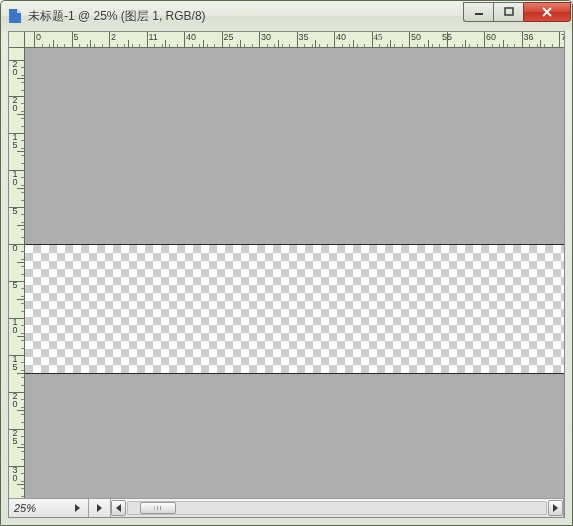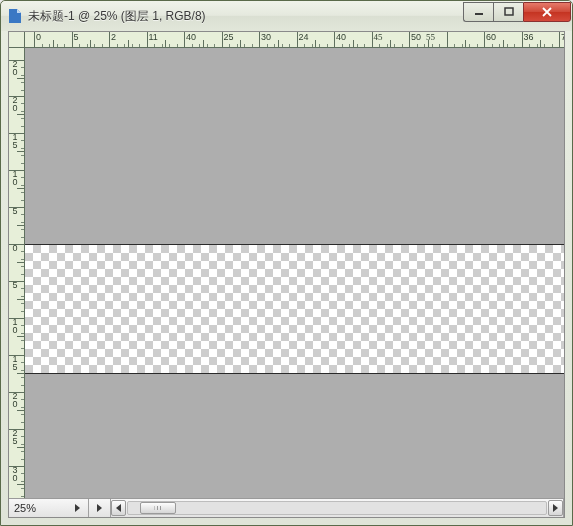--- a/index.html
+++ b/index.html
@@ -72,21 +72,21 @@
   background-color: #ffffff;
   background-size: 16px 16px;
   background-position: 0 0, 8px 8px;
 }
 .statusbar {
   position:absolute; bottom:0; left:0; right:0; height:19px;
   background: linear-gradient(to bottom,#f7f7f7,#e3e3e3);
   border-top:1px solid #9a9a9a;
   display:flex; align-items:center; font-size:11px; color:#2a2a2a;
 }
-.status-seg { height:100%; display:flex; align-items:center; padding:0 5px; border-right:1px solid #a0a0a0; }
+.status-seg { height:100%; display:flex; align-items:center; padding:0 5px; border-right:1px solid #a0a0a0;font-style:italic; }
 .zoom-seg { width:80px; justify-content:space-between; }
 .zoom-arrow { width:12px; height:100%; display:flex; align-items:center; justify-content:center; color:#444; cursor:default; }
 .doc-seg { width:162px; }
 .play-seg { width:22px; justify-content:center; cursor:default; }
 .scroll-seg { flex:1; position:relative; padding:0; }
 .h-scroll-track { position:absolute; left:16px; right:16px; top:2px; bottom:2px; background:#e2e2e2; border:1px solid #bdbdbd; border-radius:2px;}
 .h-scroll-thumb { position:absolute; top:0; bottom:0; left:12px; width:36px; background:linear-gradient(to bottom,#fdfdfd,#d6d6d6); border:1px solid #9a9a9a; border-radius:2px;}
 .h-scroll-thumb::after{content:"";position:absolute;left:50%;top:3px;bottom:3px;width:7px;transform:translateX(-50%);background:repeating-linear-gradient(to right,#999 0 1px,transparent 1px 3px);}
 .scroll-btn { position:absolute; top:1px; width:15px; height:16px; background:linear-gradient(to bottom,#fdfdfd,#d6d6d6); border:1px solid #9a9a9a; border-radius:2px; display:flex;align-items:center;justify-content:center; }
 .scroll-btn.left{left:0;} .scroll-btn.right{right:0;}
@@ -169,21 +169,21 @@
         <div class="ruler-tick-s" style="left: 226.5px;"></div>
         <div class="ruler-tick-mid" style="left: 215.25px;"></div>
         <div class="ruler-tick-major" style="left: 234px;"></div>
         <div class="ruler-label" style="left: 236px;">30</div>
         <div class="ruler-tick-s" style="left: 241.5px;"></div>
         <div class="ruler-tick-s" style="left: 249px;"></div>
         <div class="ruler-tick-s" style="left: 256.5px;"></div>
         <div class="ruler-tick-s" style="left: 264px;"></div>
         <div class="ruler-tick-mid" style="left: 252.75px;"></div>
         <div class="ruler-tick-major" style="left: 271.5px;"></div>
-        <div class="ruler-label" style="left: 273.5px;">24</div>
+        <div class="ruler-label" style="left: 273.5px;">35</div>
         <div class="ruler-tick-s" style="left: 279px;"></div>
         <div class="ruler-tick-s" style="left: 286.5px;"></div>
         <div class="ruler-tick-s" style="left: 294px;"></div>
         <div class="ruler-tick-s" style="left: 301.5px;"></div>
         <div class="ruler-tick-mid" style="left: 290.25px;"></div>
         <div class="ruler-tick-major" style="left: 309px;"></div>
         <div class="ruler-label" style="left: 311px;">40</div>
         <div class="ruler-tick-s" style="left: 316.5px;"></div>
         <div class="ruler-tick-s" style="left: 324px;"></div>
         <div class="ruler-tick-s" style="left: 331.5px;"></div>
@@ -197,21 +197,21 @@
         <div class="ruler-tick-s" style="left: 376.5px;"></div>
         <div class="ruler-tick-mid" style="left: 365.25px;"></div>
         <div class="ruler-tick-major" style="left: 384px;"></div>
         <div class="ruler-label" style="left: 386px;">50</div>
         <div class="ruler-tick-s" style="left: 391.5px;"></div>
         <div class="ruler-tick-s" style="left: 399px;"></div>
         <div class="ruler-tick-s" style="left: 406.5px;"></div>
         <div class="ruler-tick-s" style="left: 414px;"></div>
         <div class="ruler-tick-mid" style="left: 402.75px;"></div>
         <div class="ruler-tick-major" style="left: 421.5px;"></div>
-        <div class="ruler-label" style="left: 401px; font-family: Liberation Serif, serif;">55</div>
+        <div class="ruler-label" style="left: 417px;">55</div>
         <div class="ruler-tick-s" style="left: 429px;"></div>
         <div class="ruler-tick-s" style="left: 436.5px;"></div>
         <div class="ruler-tick-s" style="left: 444px;"></div>
         <div class="ruler-tick-s" style="left: 451.5px;"></div>
         <div class="ruler-tick-mid" style="left: 440.25px;"></div>
         <div class="ruler-tick-major" style="left: 459px;"></div>
         <div class="ruler-label" style="left: 461px;">60</div>
         <div class="ruler-tick-s" style="left: 466.5px;"></div>
         <div class="ruler-tick-s" style="left: 474px;"></div>
         <div class="ruler-tick-s" style="left: 481.5px;"></div>

